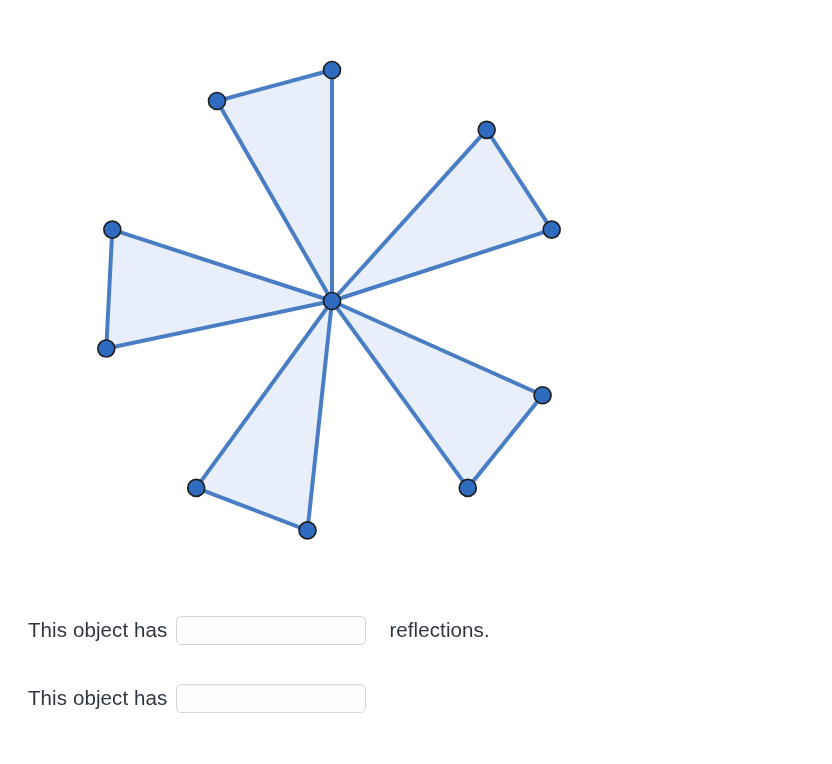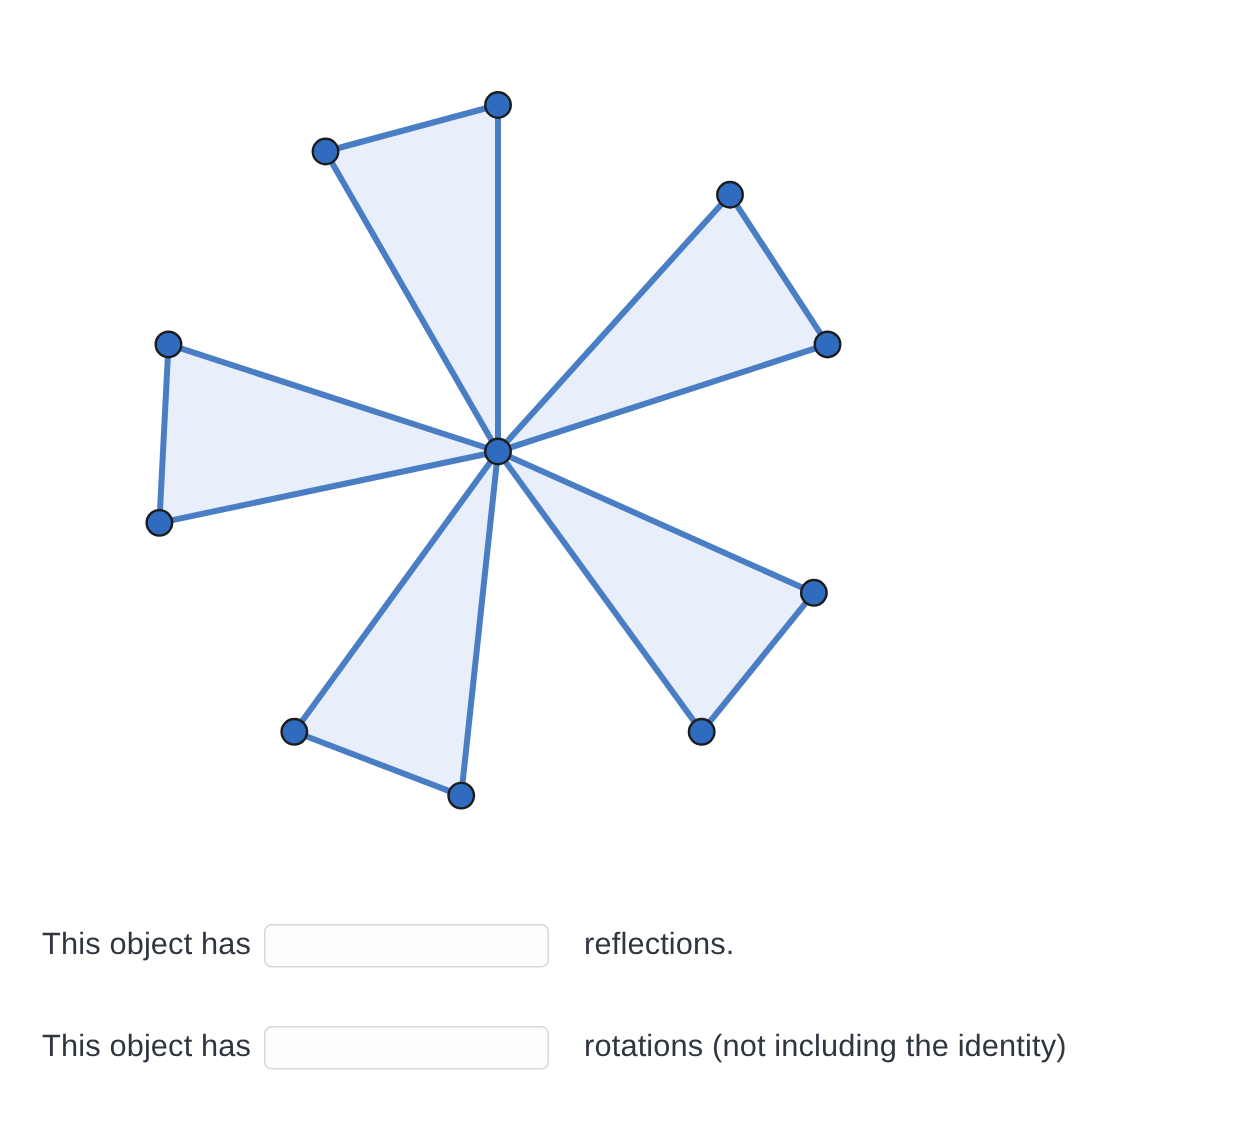--- a/index.html
+++ b/index.html
@@ -95,16 +95,15 @@
 
   <div class="q-row">
     <span class="q-text lead">This object has</span>
     <input class="answer-input" type="text" placeholder="" style="">
     <span class="q-text trail">reflections.</span>
   </div>
 
   <div class="q-row">
     <span class="q-text lead">This object has</span>
     <input class="answer-input" type="text" placeholder="" style="">
-    <span class="q-text trail">rotations (not including the identity)</span>
   </div>
 
 </div>
 
 </body></html>

